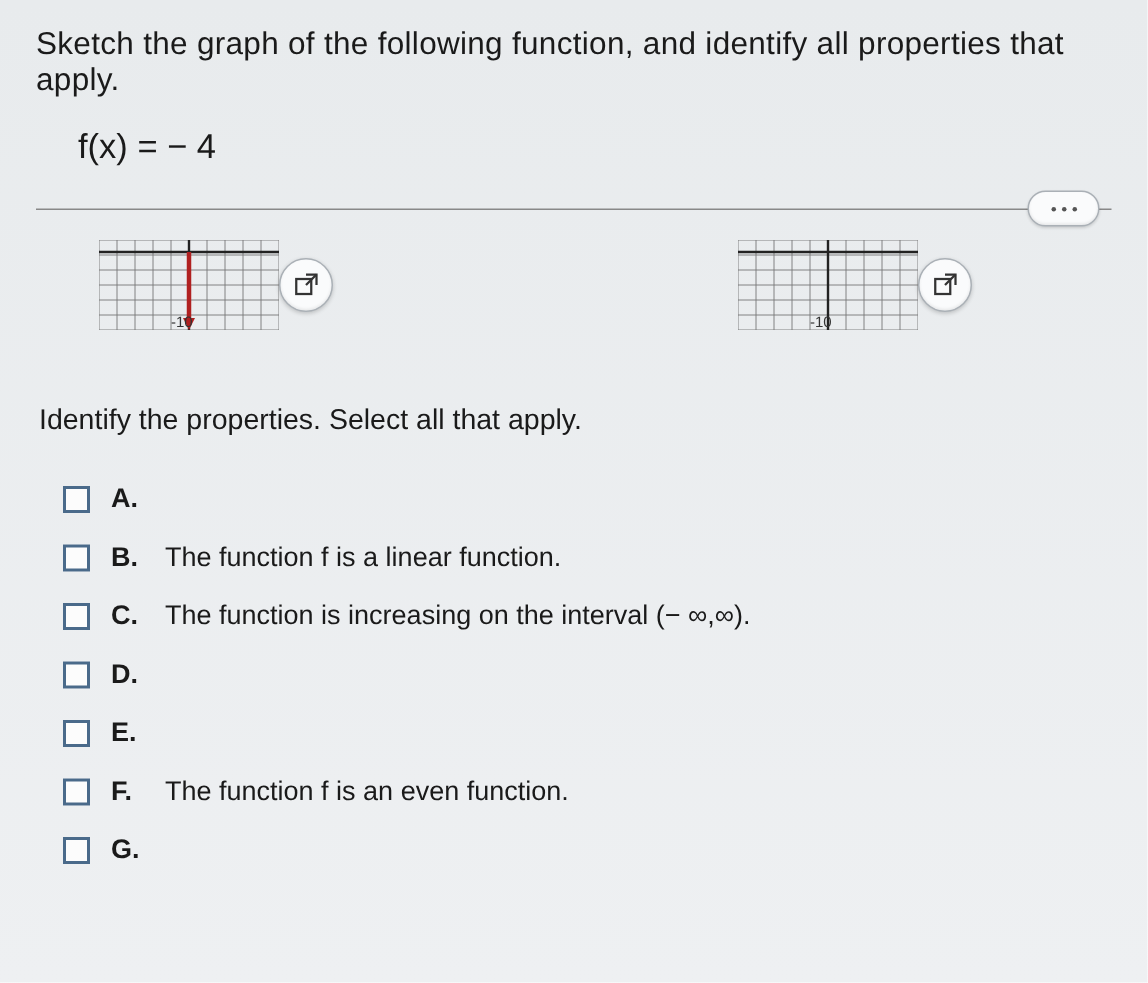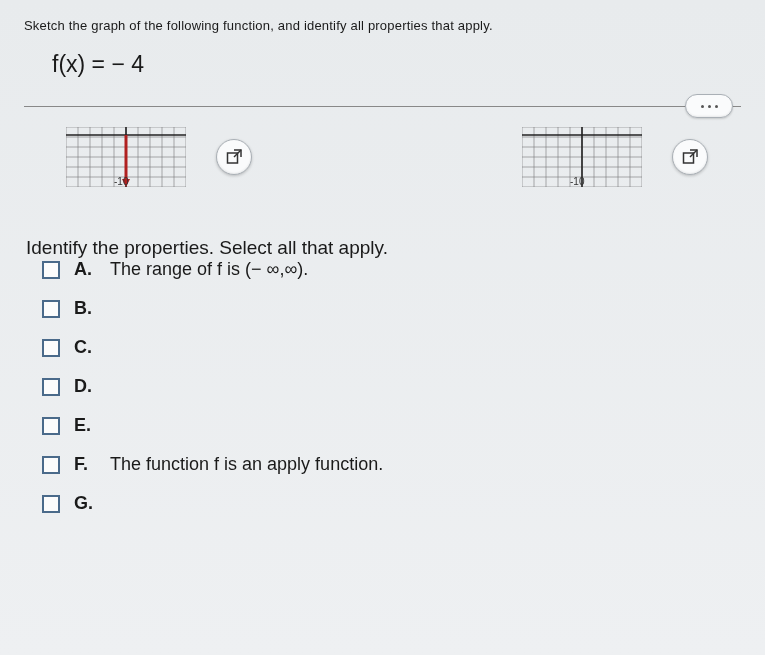--- a/index.html
+++ b/index.html
@@ -10,21 +10,21 @@
     body {
       width: 765px;
       height: 655px;
       background: linear-gradient(to bottom, #e8ebed 0%, #eef0f2 100%);
       font-family: Arial, Helvetica, sans-serif;
       color: #1a1a1a;
       padding: 18px 24px;
       position: relative;
     }
     .instruction {
-      font-size: 13px;
+      font-size: 21px;
       margin-bottom: 18px;
       letter-spacing: 0.2px;
     }
     .formula {
       font-size: 23px;
       margin-left: 28px;
       margin-bottom: 28px;
     }
     .divider-row {
       position: relative;
@@ -56,21 +56,20 @@
     .graphs-row {
       display: flex;
       gap: 270px;
       margin-left: 42px;
       margin-bottom: 50px;
       align-items: center;
     }
     .graph-group {
       display: flex;
       align-items: center;
-      gap: 30px;
     }
     .graph-box {
       width: 120px;
       height: 60px;
       position: relative;
     }
     .grid-svg {
       width: 100%;
       height: 100%;
     }
@@ -84,20 +83,21 @@
       align-items: center;
       justify-content: center;
       box-shadow: 0 1px 3px rgba(0,0,0,0.2), inset 0 -1px 2px rgba(0,0,0,0.08);
     }
     .popup-btn svg {
       width: 16px;
       height: 16px;
     }
     .prompt {
       font-size: 19px;
+      margin-bottom: 30px;
       margin-left: 2px;
     }
     .options {
       margin-left: 18px;
     }
     .option-row {
       display: flex;
       align-items: center;
       margin-bottom: 18px;
       gap: 14px;
@@ -214,40 +214,41 @@
     </div>
   </div>
 </div>
 
 <div class="prompt">Identify the properties. Select all that apply.</div>
 
 <div class="options">
   <div class="option-row">
     <div class="checkbox"></div>
     <div class="option-letter">A.</div>
-    <div class="option-text">The range of f is (− ∞,∞).</div>
   </div>
   <div class="option-row">
     <div class="checkbox"></div>
     <div class="option-letter">B.</div>
+    <div class="option-text">The function f is a linear function.</div>
   </div>
   <div class="option-row">
     <div class="checkbox"></div>
     <div class="option-letter">C.</div>
+    <div class="option-text">The function is increasing on the interval (− ∞,∞).</div>
   </div>
   <div class="option-row">
     <div class="checkbox"></div>
     <div class="option-letter">D.</div>
   </div>
   <div class="option-row">
     <div class="checkbox"></div>
     <div class="option-letter">E.</div>
   </div>
   <div class="option-row">
     <div class="checkbox"></div>
     <div class="option-letter">F.</div>
-    <div class="option-text">The function f is an apply function.</div>
+    <div class="option-text">The function f is an even function.</div>
   </div>
   <div class="option-row">
     <div class="checkbox"></div>
     <div class="option-letter">G.</div>
   </div>
 </div>
 
 </body></html>

